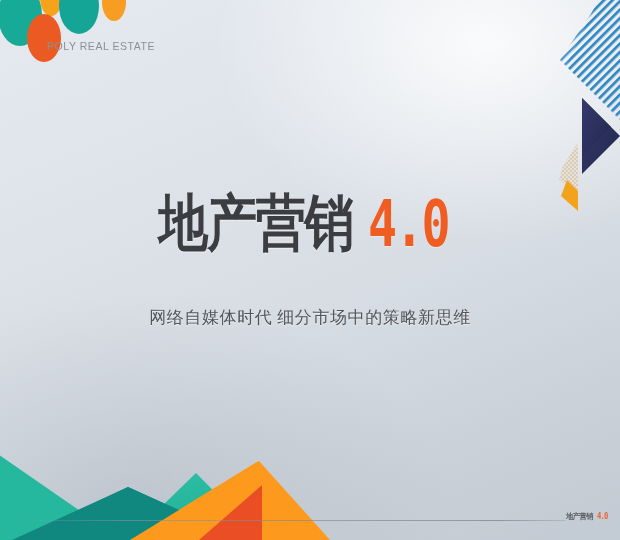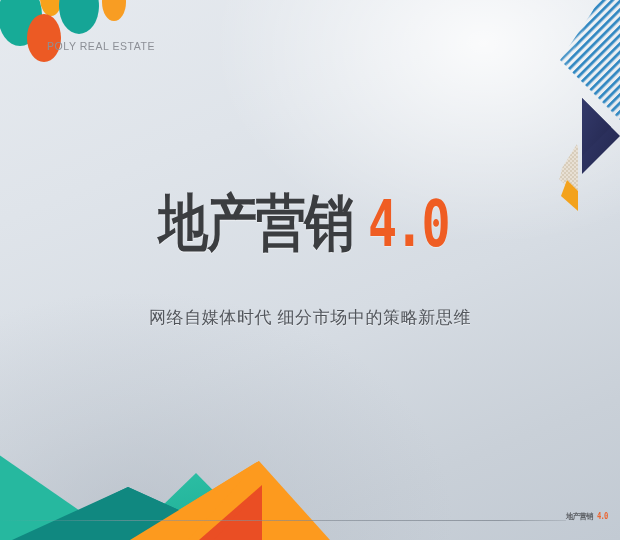--- a/index.html
+++ b/index.html
@@ -58,21 +58,21 @@
     letter-spacing:-3px;
     transform:scaleX(0.78) scaleY(1.02);
     transform-origin:bottom left;
     line-height:0.92;
     margin-left:4px;
     text-shadow:0 1px 1px rgba(255,255,255,0.4);
   }
   #subtitle {
     position:absolute; left:0; top:306px; width:620px;
     text-align:center;
-    font-family:Liberation Sans, sans-serif;
+    font-family:Liberation Serif, serif;
     font-size:17px; color:#51555b;
     letter-spacing:0.6px;
     text-shadow:0 1px 1px rgba(255,255,255,0.6);
   }
 
   
   #footer-rule {
     position:absolute; left:0; top:520px; width:566px; height:1px;
     background:linear-gradient(90deg, rgba(140,148,158,0.0) 0%, rgba(140,148,158,0.55) 22%, rgba(120,128,138,0.7) 88%, rgba(120,128,138,0.25) 100%);
   }

